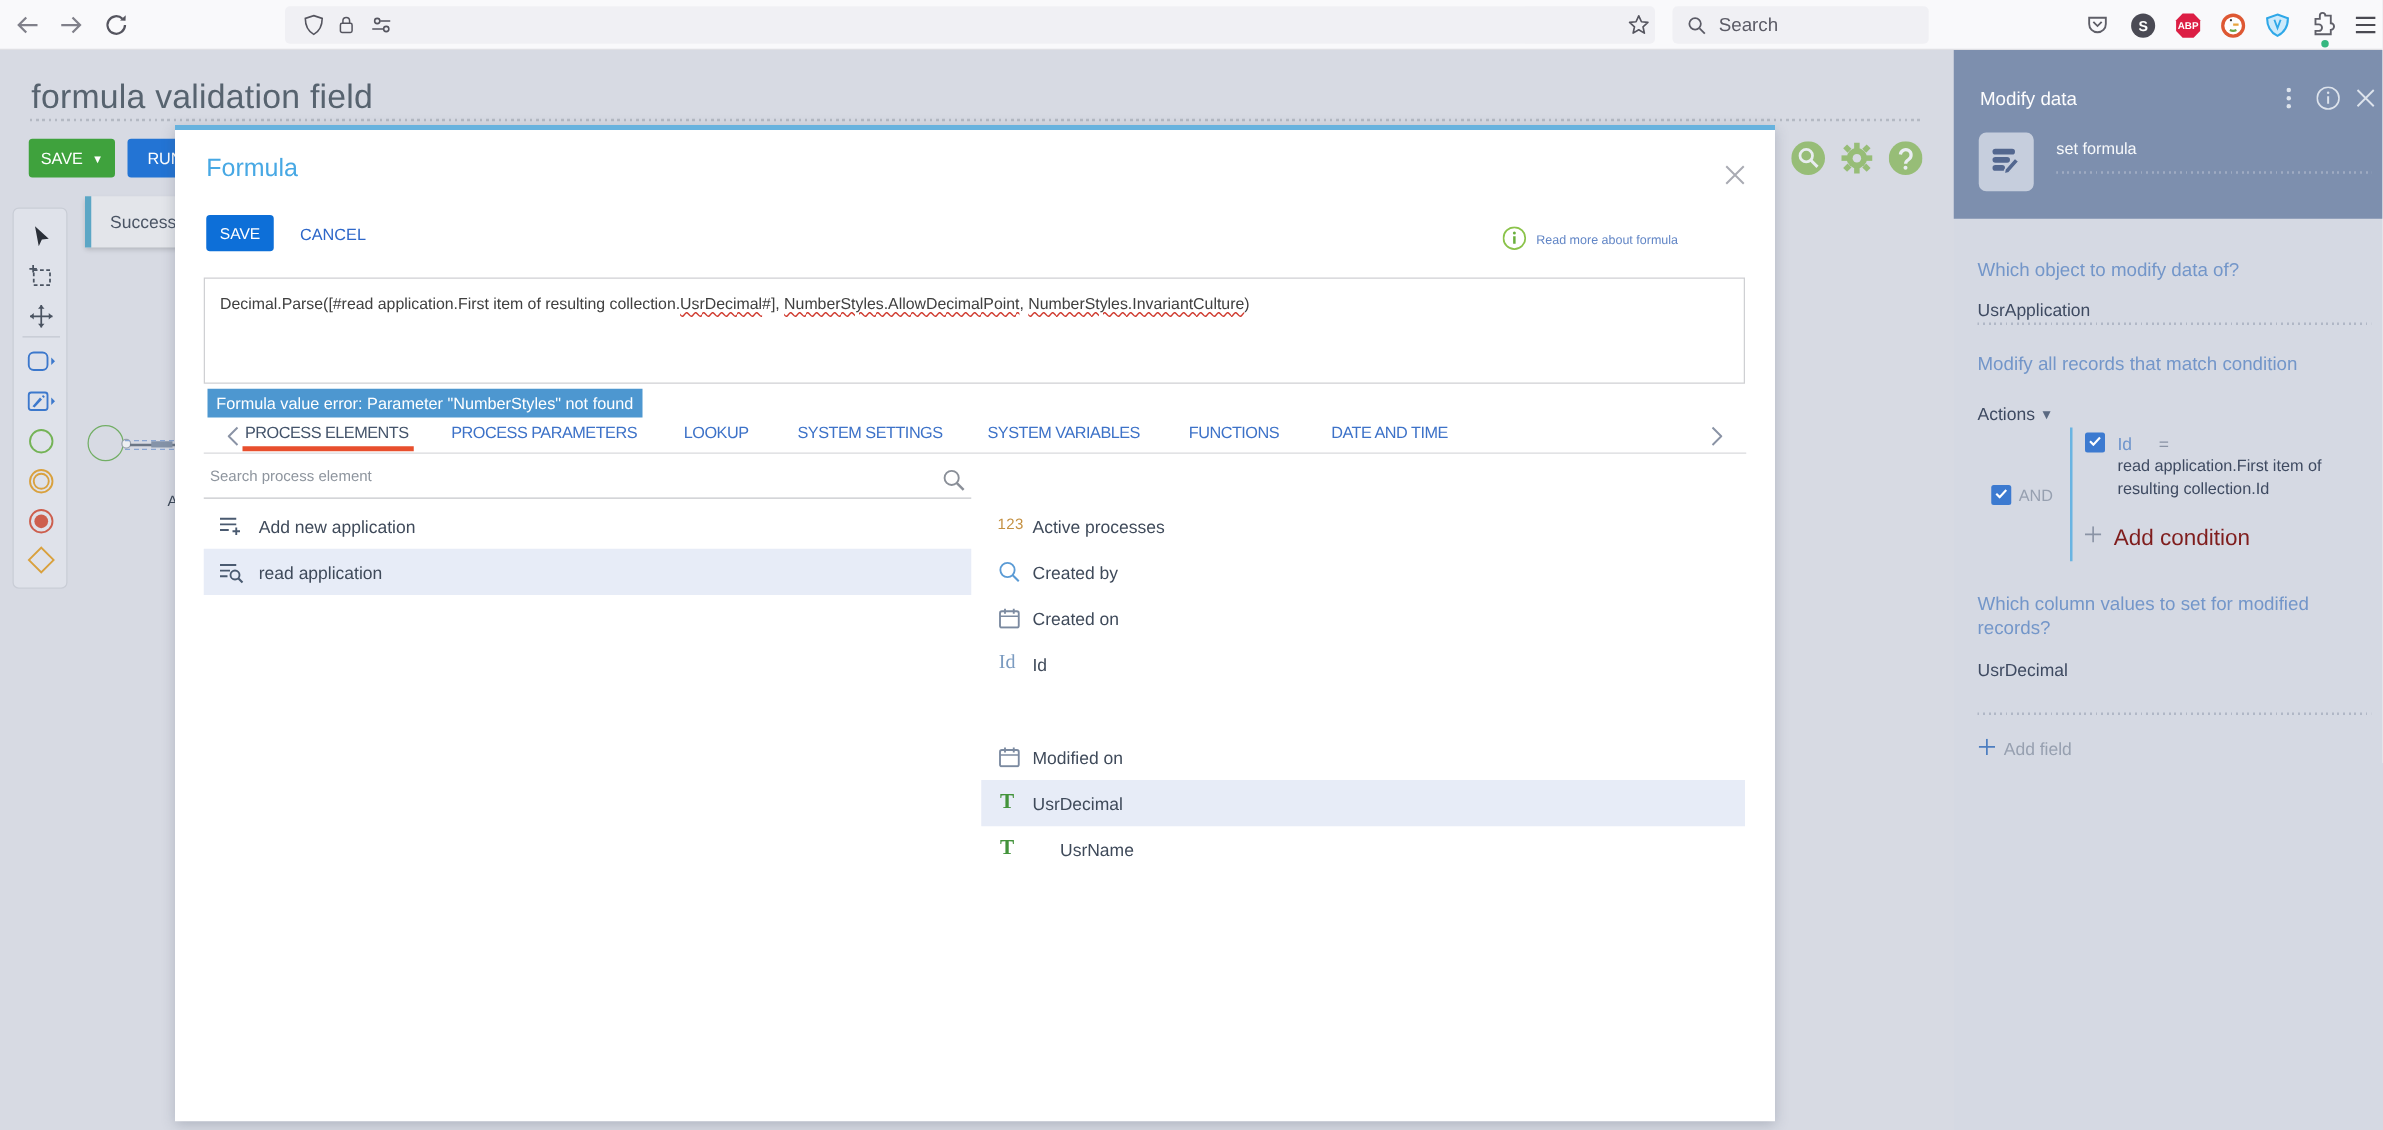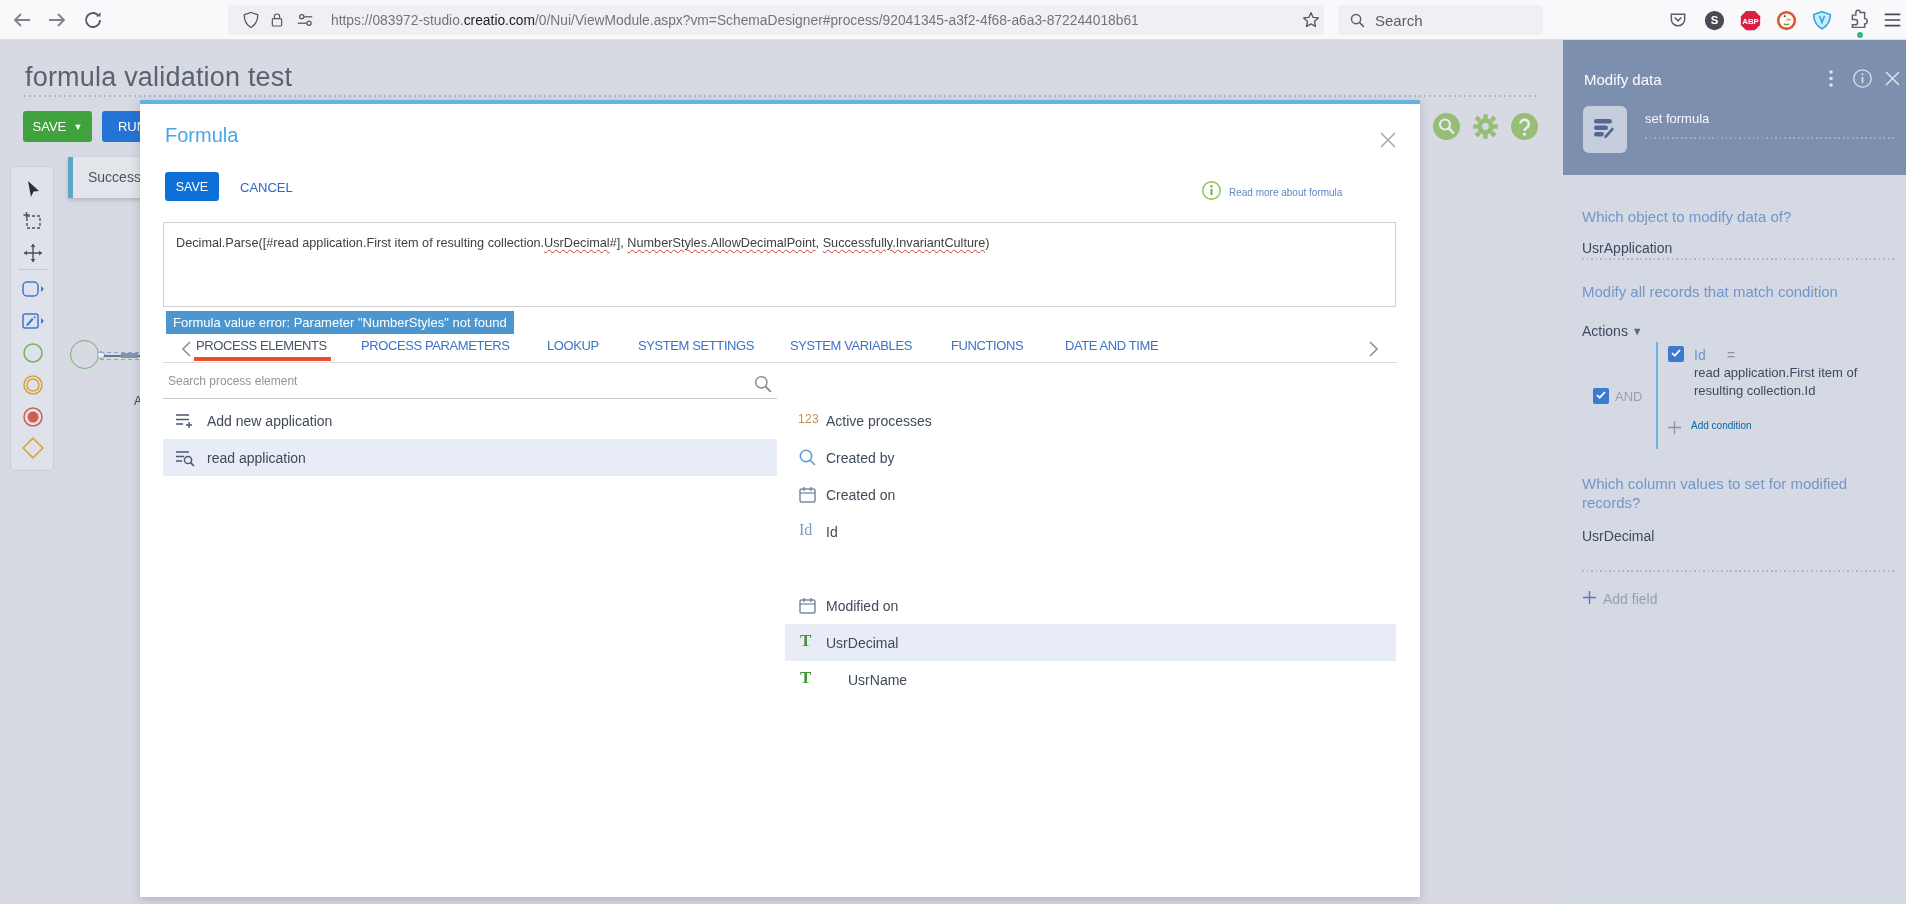--- a/index.html
+++ b/index.html
@@ -99,21 +99,20 @@
     <svg style="margin-left:9px" width="16" height="16" viewBox="0 0 24 24">
         <rect x="5" y="10" width="14" height="11" rx="2" fill="none" stroke="#55555f" stroke-width="1.8"></rect>
         <path d="M8 10 V7 a4 4 0 0 1 8 0 v3" fill="none" stroke="#55555f" stroke-width="1.8"></path>
       </svg>
     <svg style="margin-left:10px" width="20" height="16" viewBox="0 0 24 20">
         <circle cx="8" cy="6" r="2.6" fill="none" stroke="#55555f" stroke-width="1.6"></circle>
         <path d="M11 6 h10" stroke="#55555f" stroke-width="1.6"></path>
         <circle cx="17" cy="14" r="2.6" fill="none" stroke="#55555f" stroke-width="1.6"></circle>
         <path d="M3 14 h11" stroke="#55555f" stroke-width="1.6"></path>
       </svg>
-    <div id="urltext" style="margin-left:16px">https://083972-studio.<b>creatio.com</b>/0/Nui/ViewModule.aspx?vm=SchemaDesigner#process/92041345-a3f2-4f68-a6a3-872244018b61</div>
   </div>
   <svg class="abs" style="left:1301px; top:10px" width="20" height="20" viewBox="0 0 24 24">
       <path d="M12 3.2 l2.6 5.7 6.2 0.6 -4.7 4.2 1.3 6.1 -5.4-3.2 -5.4 3.2 1.3-6.1 -4.7-4.2 6.2-0.6 z" fill="none" stroke="#55555f" stroke-width="1.6" stroke-linejoin="round"></path>
     </svg>
   <div id="searchbar">
     <svg style="margin-left:11px" width="17" height="17" viewBox="0 0 24 24">
         <circle cx="10" cy="10" r="6.5" fill="none" stroke="#5b5b66" stroke-width="2"></circle>
         <path d="M15 15 L21 21" stroke="#5b5b66" stroke-width="2"></path>
       </svg>
     <span style="margin-left:9px">Search</span>
@@ -148,21 +147,21 @@
   <svg class="abs" style="left:1848px; top:9px" width="21" height="21" viewBox="0 0 24 24">
       <path d="M9 4 v3 H5 v5 h3 a3 3 0 0 1 0 6 H5 v3 h14 v-4 a3 3 0 0 0 0-6 v-7 h-5 V4 a2.5 2.5 0 0 0-5 0 z" fill="none" stroke="#5f5f68" stroke-width="1.7"></path>
     </svg>
   <circle class="abs" style="left:1857px; top:32px; width:6px; height:6px; border-radius:50%; background:#35b780"></circle>
   <svg class="abs" style="left:1884px; top:12px" width="17" height="16" viewBox="0 0 24 22">
       <path d="M1 3 h22 M1 11 h22 M1 19 h22" stroke="#4a4a52" stroke-width="2.4"></path>
     </svg>
 </div>
 
 <div id="page">
-  <div id="heading">formula validation test</div>
+  <div id="heading">formula validation field</div>
   <div id="headrule"></div>
   <div class="btn" id="btnsave">SAVE&nbsp;&nbsp;<span style="font-size:9px">▼</span></div>
   <div class="btn" id="btnrun">RUN</div>
 
   <div id="toast">
       <div class="bar"></div>
       <div class="txt">Successfully</div>
     </div>
 
   <div id="palette">
@@ -304,21 +303,21 @@
   <div class="abs" style="left:131px; top:324px; line-height:18px; font-size:13px; color:#3e4a61">read application.First item of<br>resulting collection.Id</div>
   <div class="cbx" style="left:30px; top:348px">
       <svg width="10" height="8" viewBox="0 0 10 8">
         <path d="M1 4 l2.7 2.7 L9 1" fill="none" stroke="#fff" stroke-width="1.7"></path>
       </svg>
     </div>
   <div class="abs" style="left:52px; top:349px; font-size:13px; color:#97a0b0">AND</div>
   <svg class="abs" style="left:105px; top:381px" width="13" height="13" viewBox="0 0 13 13">
       <path d="M6.5 0 v13 M0 6.5 h13" stroke="#8a93a5" stroke-width="1.3"></path>
     </svg>
-  <div class="abs" style="left:128px; top:380px; font-size:10px; color:#0369a1">Add condition</div>
+  <div class="abs" style="left:128px; top:380px; font-size:18px; color:#7f1d1d">Add condition</div>
 
   <div class="rplabel abs" style="left:19px; top:434px; line-height:19px">Which column values to set for modified<br>records?</div>
   <div class="rpdark abs" style="left:19px; top:488px">UsrDecimal</div>
   <div class="dotline abs" style="left:19px; top:530px; width:315px"></div>
   <svg class="abs" style="left:20px; top:551px" width="13" height="13" viewBox="0 0 13 13">
       <path d="M6.5 0 v13 M0 6.5 h13" stroke="#4d7ec0" stroke-width="1.4"></path>
     </svg>
   <div class="abs" style="left:40px; top:551px; font-size:14px; color:#97a0b0">Add field</div>
 </div>
 
@@ -331,21 +330,21 @@
   <div id="msave">SAVE</div>
   <div id="mcancel">CANCEL</div>
   <div id="readmore">
     <svg class="abs" style="left:0; top:-1px" width="19" height="19" viewBox="0 0 19 19">
         <circle cx="9.5" cy="9.5" r="8.7" fill="none" stroke="#8bc34a" stroke-width="1.4"></circle>
         <path d="M9.5 8 v6" stroke="#6aaf3c" stroke-width="2"></path>
         <circle cx="9.5" cy="5.3" r="1.2" fill="#6aaf3c"></circle>
       </svg>
     <span style="margin-left:27px">Read more about formula</span>
   </div>
-  <div id="ftext">Decimal.Parse([#read application.First item of resulting collection.<span class="squig">UsrDecimal</span>#], <span class="squig">NumberStyles.AllowDecimalPoint</span>, <span class="squig">Successfully.InvariantCulture</span>)</div>
+  <div id="ftext">Decimal.Parse([#read application.First item of resulting collection.<span class="squig">UsrDecimal</span>#], <span class="squig">NumberStyles.AllowDecimalPoint</span>, <span class="squig">NumberStyles.InvariantCulture</span>)</div>
   <div id="etip">Formula value error: Parameter "NumberStyles" not found</div>
 
   <div id="tabs">
     <svg class="abs" style="left:42px; top:8px" width="9" height="16" viewBox="0 0 9 16">
         <path d="M8 1 L1 8 l7 7" fill="none" stroke="#8a93a5" stroke-width="1.6"></path>
       </svg>
     <div class="tab tabactive" style="left:56px">PROCESS ELEMENTS</div>
     <div class="tab" style="left:221px">PROCESS PARAMETERS</div>
     <div class="tab" style="left:407px">LOOKUP</div>
     <div class="tab" style="left:498px">SYSTEM SETTINGS</div>

